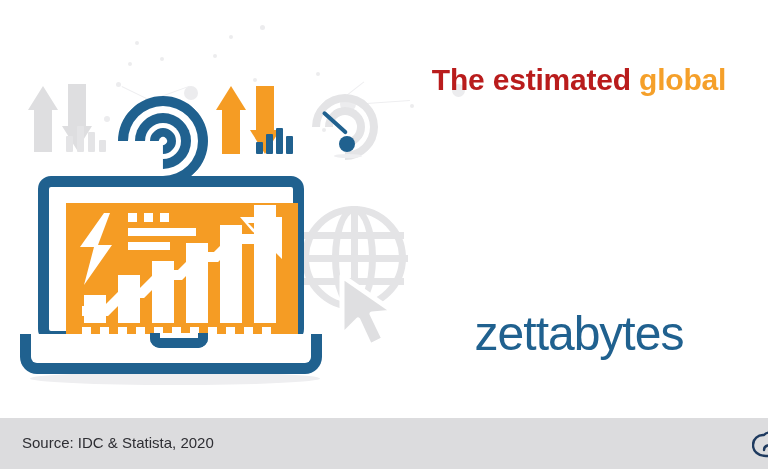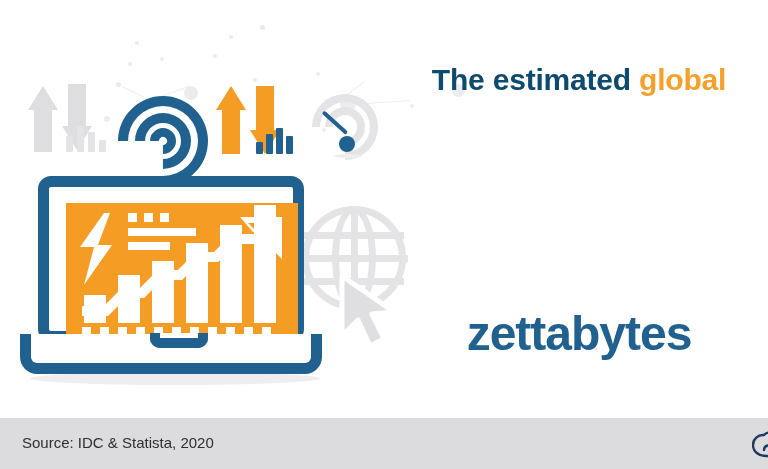--- a/index.html
+++ b/index.html
@@ -114,21 +114,21 @@
     position: absolute;
     left: 398px;
     top: 62px;
     width: 362px;
     text-align: center;
     font-size: 30px;
     line-height: 35px;
     font-weight: 700;
     letter-spacing: -0.2px;
   }
-  .tx-blue { color: #0c4a6e; }
+  .tx-blue { color: #b91c1c; }
   .tx-orange { color: #f5a02a; }
 
   #bignum {
     position: absolute;
     left: 398px;
     top: 188px;
     width: 362px;
     text-align: center;
     font-size: 118px;
     line-height: 118px;
@@ -137,21 +137,21 @@
     letter-spacing: -2px;
   }
   #unit {
     position: absolute;
     left: 398px;
     top: 308px;
     width: 362px;
     text-align: center;
     font-size: 48px;
     line-height: 52px;
-    font-weight: 700;
+    font-weight: 400;
     color: #20618f;
     letter-spacing: -1px;
   }
 
   
   #footer {
     position: absolute;
     left: 0; top: 418px;
     width: 768px; height: 51px;
     background: #dcdcde;

